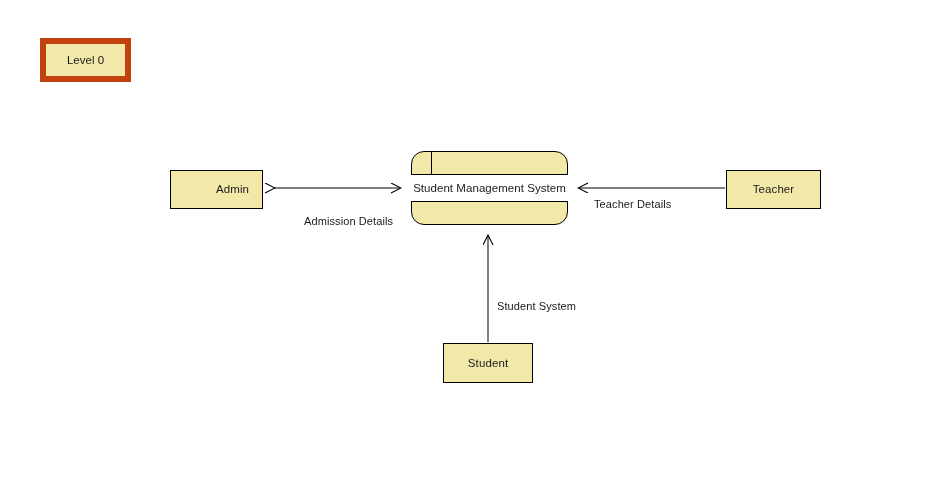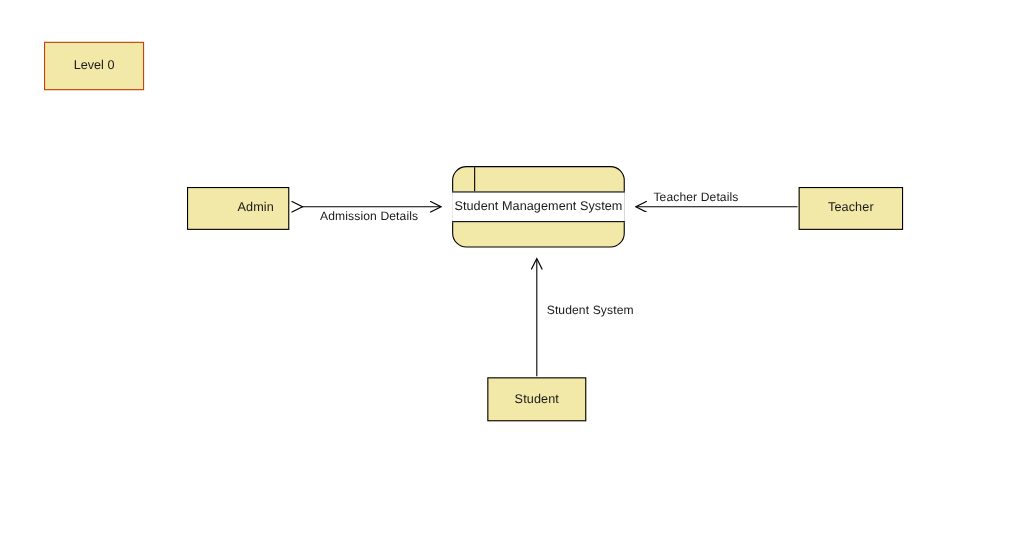--- a/index.html
+++ b/index.html
@@ -38,21 +38,21 @@
     justify-content: center;
     font-size: 11.5px;
     color: #1a1a1a;
     line-height: 1.1;
     text-align: center;
     letter-spacing: 0.1px;
   }
   .legend-box {
     position: absolute;
     box-sizing: border-box;
-    border: 1px solid #c2410c;
+    border: 6px solid #c2410c;
     background: #F2E8A8;
     display: flex;
     align-items: center;
     justify-content: center;
     font-size: 11.5px;
     color: #1a1a1a;
   }
   
   #process-node {
     position: absolute;
@@ -97,20 +97,21 @@
     white-space: nowrap;
     letter-spacing: 0.05px;
   }
   
   .flow-label {
     position: absolute;
     font-size: 11px;
     color: #1a1a1a;
     white-space: nowrap;
     letter-spacing: 0.1px;
+    margin-top: 24px;
   }
 </style>
 </head>
 <body>
 
 <div id="canvas">
 
   <svg id="diagram-svg" viewBox="0 0 936 491" xmlns="http://www.w3.org/2000/svg">
     <defs>
       <marker id="arrow-right" markerWidth="12" markerHeight="12" refX="10" refY="5" orient="auto" markerUnits="userSpaceOnUse">
@@ -148,19 +149,19 @@
   </div>
 
   <div id="process-node" style="left:411px; top:151px; width:157px; height:74px;">
     <div id="process-shell"></div>
     <div id="process-divider"></div>
     <div id="process-band">
       <span id="process-label">Student Management System</span>
     </div>
   </div>
 
-  <div class="flow-label" style="left:291px; top:191px;">Admission Details</div>
+  <div class="flow-label" style="left:304px; top:191px;">Admission Details</div>
 
   <div class="flow-label" style="left:594px; top:174px;">Teacher Details</div>
 
   <div class="flow-label" style="left:497px; top:276px;">Student System</div>
 
 </div>
 
 </body></html>

